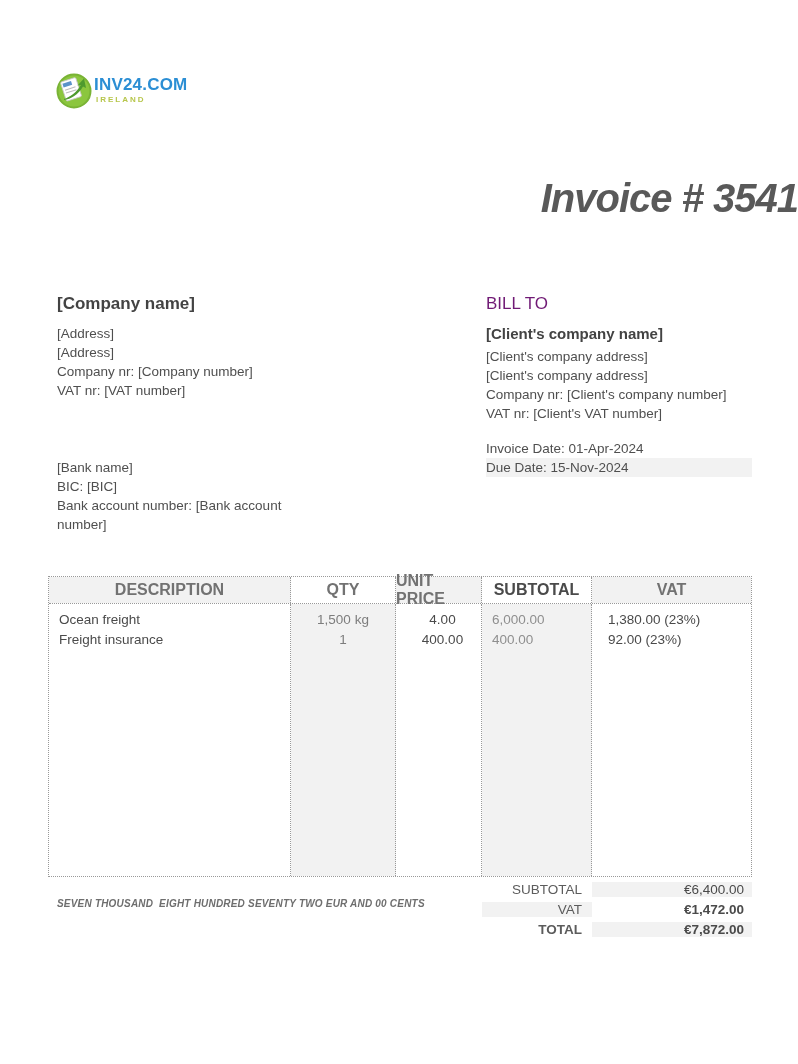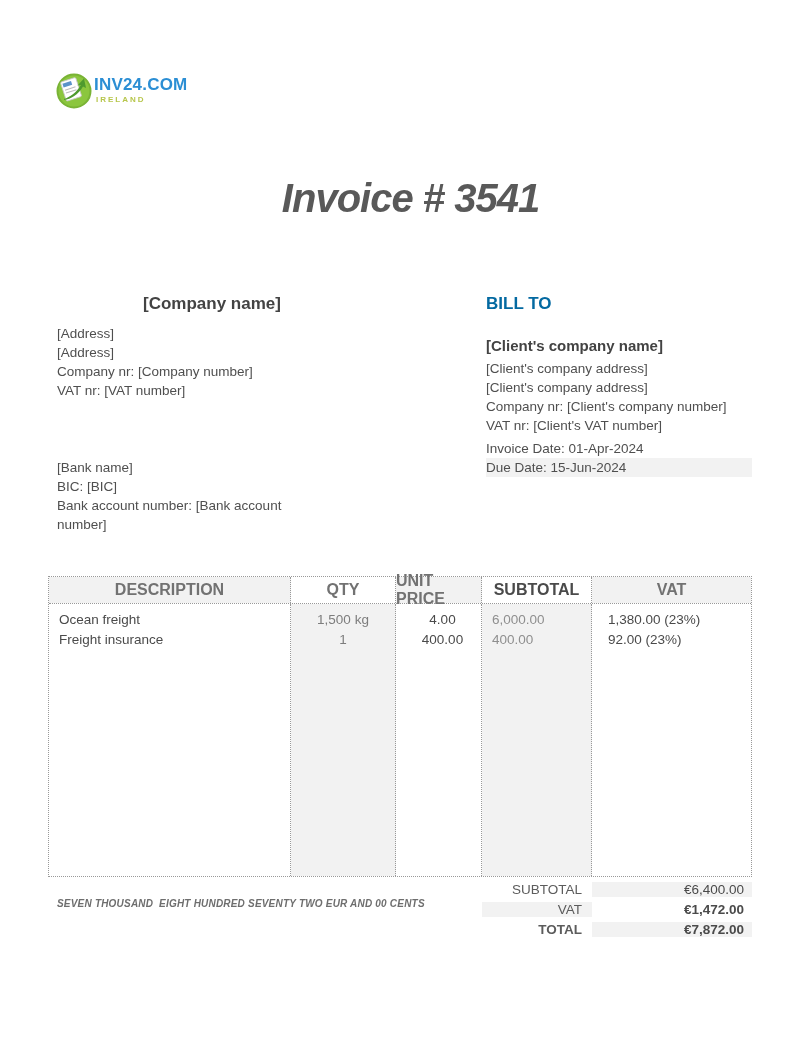--- a/index.html
+++ b/index.html
@@ -7,30 +7,30 @@
   body { font-family:"Liberation Sans", sans-serif; color:#4a4a4a; }
   .page { position:relative; width:798px; height:1064px; background:#ffffff; margin:0 auto; overflow:hidden; }
 
   
   .brand { position:absolute; left:54px; top:70px; display:flex; align-items:center; }
   .brand-text { display:flex; flex-direction:column; line-height:1; }
   .brand-name { font-size:17px; font-weight:bold; color:#2b8ed4; letter-spacing:0.2px; }
   .brand-region { font-size:8px; font-weight:bold; color:#b7c64b; letter-spacing:2px; margin-top:3px; margin-left:2px; }
 
   
-  .title { position:absolute; left:0; top:176px; width:100%; text-align:center;
+  .title { position:absolute; left:0; top:176px; width:100%; text-align:right;
            font-size:40px; font-weight:bold; font-style:italic; color:#595959; letter-spacing:-1px;padding-left:23px; }
 
   
   .seller { position:absolute; left:57px; top:294px; width:310px; }
-  .seller-name { font-size:17px; font-weight:bold; margin-bottom:10px; color:#434343;text-align:center; }
+  .seller-name { font-size:17px; font-weight:bold; margin-bottom:10px; color:#434343; }
   .info-line { font-size:13.5px; line-height:19px; color:#4f4f4f; }
 
   .billto { position:absolute; left:486px; top:294px; width:280px; }
-  .billto-heading { font-size:17px; font-weight:bold; color:#0369a1; margin-bottom:22px; }
+  .billto-heading { font-size:17px; font-weight:normal; color:#701a75; margin-bottom:10px; }
   .client-name { font-size:15px; font-weight:bold; line-height:19px; margin-bottom:4px; color:#434343; }
 
   
   .dates { position:absolute; left:486px; top:439px; width:266px; }
   .date-row { font-size:13.5px; line-height:19px; height:19px; color:#4f4f4f; }
   .date-row.shaded { background:#f2f2f2; }
 
   
   .bank { position:absolute; left:57px; top:458px; width:245px; }
 
@@ -102,21 +102,21 @@
     <div class="billto-heading">BILL TO</div>
     <div class="client-name">[Client's company name]</div>
     <div class="info-line">[Client's company address]</div>
     <div class="info-line">[Client's company address]</div>
     <div class="info-line">Company nr: [Client's company number]</div>
     <div class="info-line">VAT nr: [Client's VAT number]</div>
   </div>
 
   <div class="dates">
     <div class="date-row">Invoice Date: 01-Apr-2024</div>
-    <div class="date-row shaded">Due Date: 15-Jun-2024</div>
+    <div class="date-row shaded">Due Date: 15-Nov-2024</div>
   </div>
 
   <div class="bank">
     <div class="info-line">[Bank name]</div>
     <div class="info-line">BIC: [BIC]</div>
     <div class="info-line">Bank account number: [Bank account number]</div>
   </div>
 
   <div class="invoice-table">
     <div class="thead">

